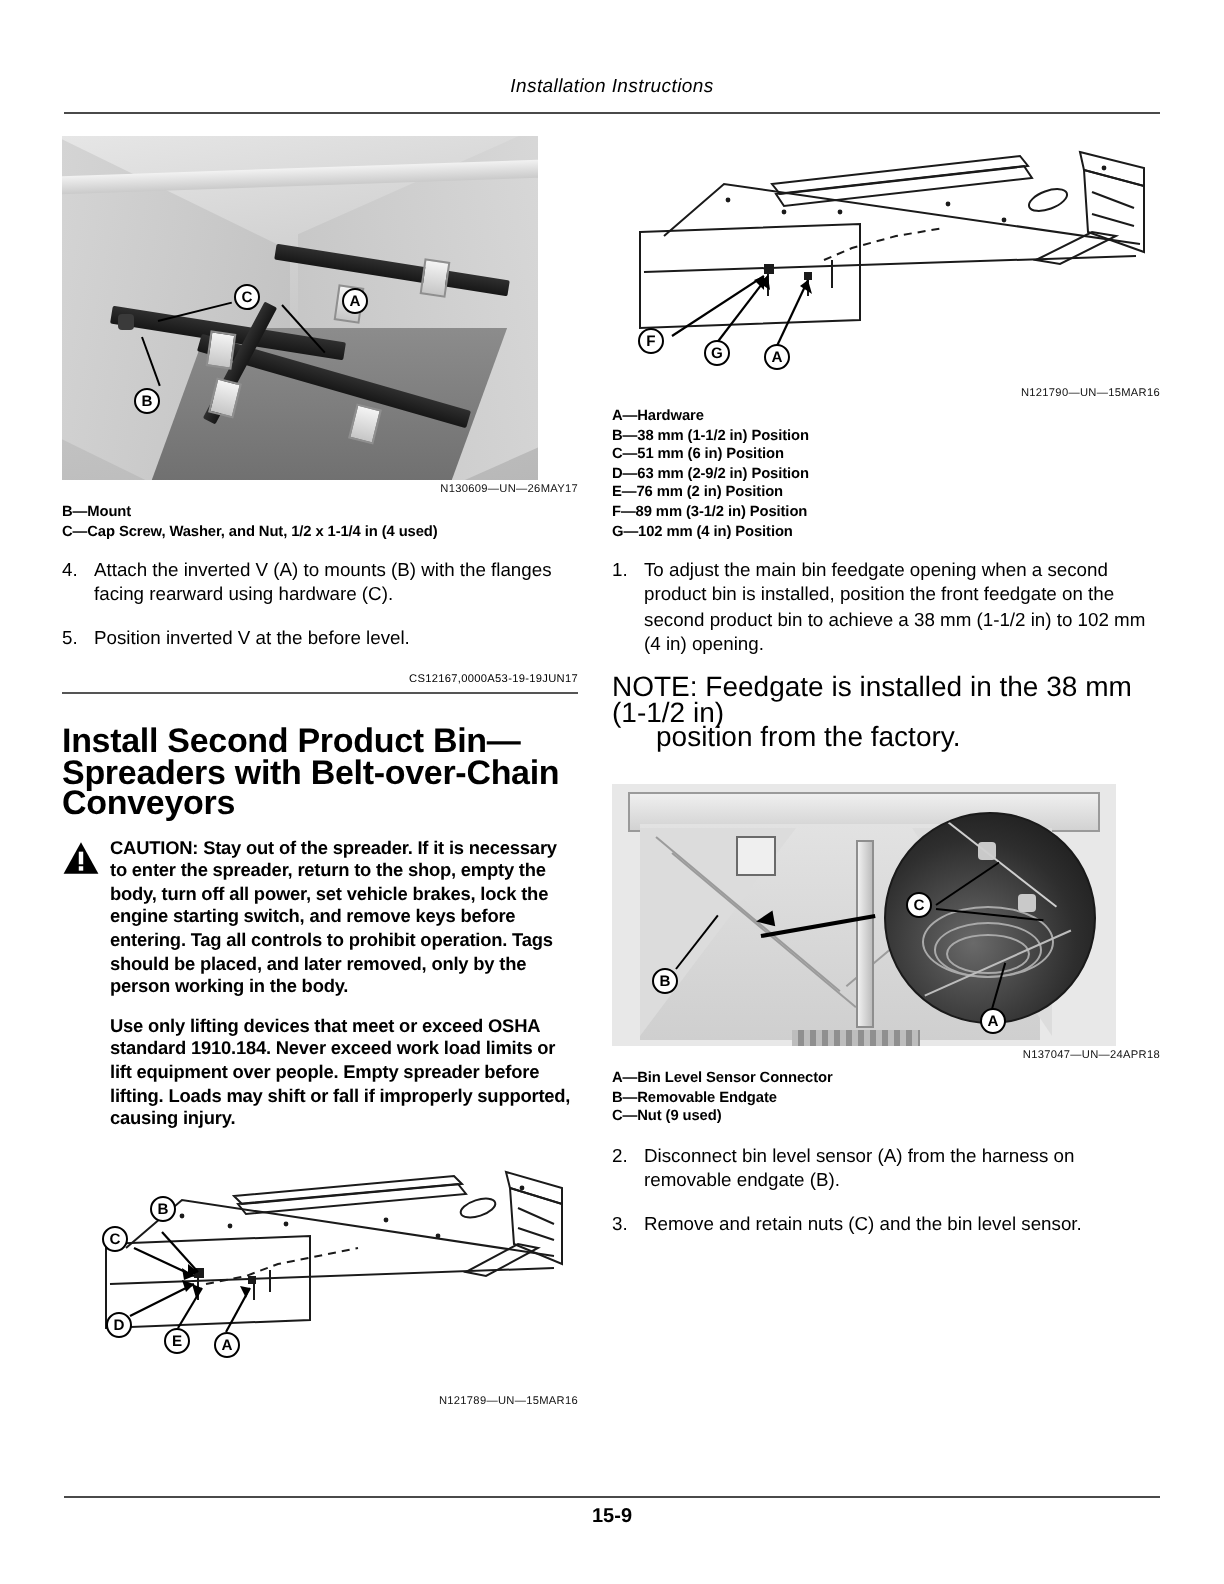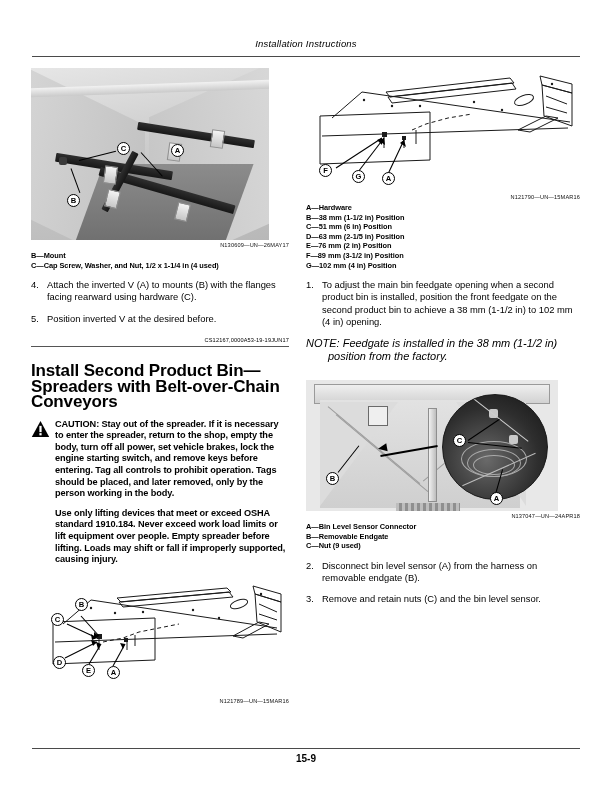--- a/index.html
+++ b/index.html
@@ -88,23 +88,22 @@
     margin-bottom: 9px;
   }
   .step-num {
     width: 16px;
     flex: 0 0 16px;
   }
   .step-body { flex: 1; }
 
   
   .note {
-    font-size: 11px;
+    font-size: 14px;
     line-height: 12.3px;
-    font-style: italic;
     margin-top: 2px;
   }
   .note-ind { display: block; padding-left: 22px; }
 
   
   .ref-id {
     font-size: 5.6px;
     text-align: right;
     letter-spacing: 0.15px;
     margin-top: 12px;
@@ -406,21 +405,21 @@
       <div>C—Cap Screw, Washer, and Nut, 1/2 x 1-1/4 in (4 used)</div>
     </div>
 
     <div class="steps">
       <div class="step">
         <div class="step-num">4.</div>
         <div class="step-body">Attach the inverted V (A) to mounts (B) with the flanges facing rearward using hardware (C).</div>
       </div>
       <div class="step">
         <div class="step-num">5.</div>
-        <div class="step-body">Position inverted V at the desired before.</div>
+        <div class="step-body">Position inverted V at the before level.</div>
       </div>
     </div>
 
     <div class="ref-id">CS12167,0000A53-19-19JUN17</div>
     <div class="rule"></div>
 
     <div class="sec-head">Install Second Product Bin—Spreaders with Belt-over-Chain Conveyors</div>
 
     <div class="caution-wrap">
       <svg class="warn-icon" viewBox="0 0 24 22">
@@ -543,21 +542,21 @@
       <div class="callout" style="left:46px; top:102px;">G</div>
       <div class="callout" style="left:76px; top:104px;">A</div>
 
       <div class="fig-code" style="margin-top:0px;">N121790—UN—15MAR16</div>
     </div>
 
     <div class="legend">
       <div>A—Hardware</div>
       <div>B—38 mm (1-1/2 in) Position</div>
       <div>C—51 mm (6 in) Position</div>
-      <div>D—63 mm (2-1/5 in) Position</div>
+      <div>D—63 mm (2-9/2 in) Position</div>
       <div>E—76 mm (2 in) Position</div>
       <div>F—89 mm (3-1/2 in) Position</div>
       <div>G—102 mm (4 in) Position</div>
     </div>
 
     <div class="steps">
       <div class="step">
         <div class="step-num">1.</div>
         <div class="step-body">To adjust the main bin feedgate opening when a second product bin is installed, position the front feedgate on the second product bin to achieve a 38 mm (1-1/2 in) to 102 mm (4 in) opening.</div>
       </div>

